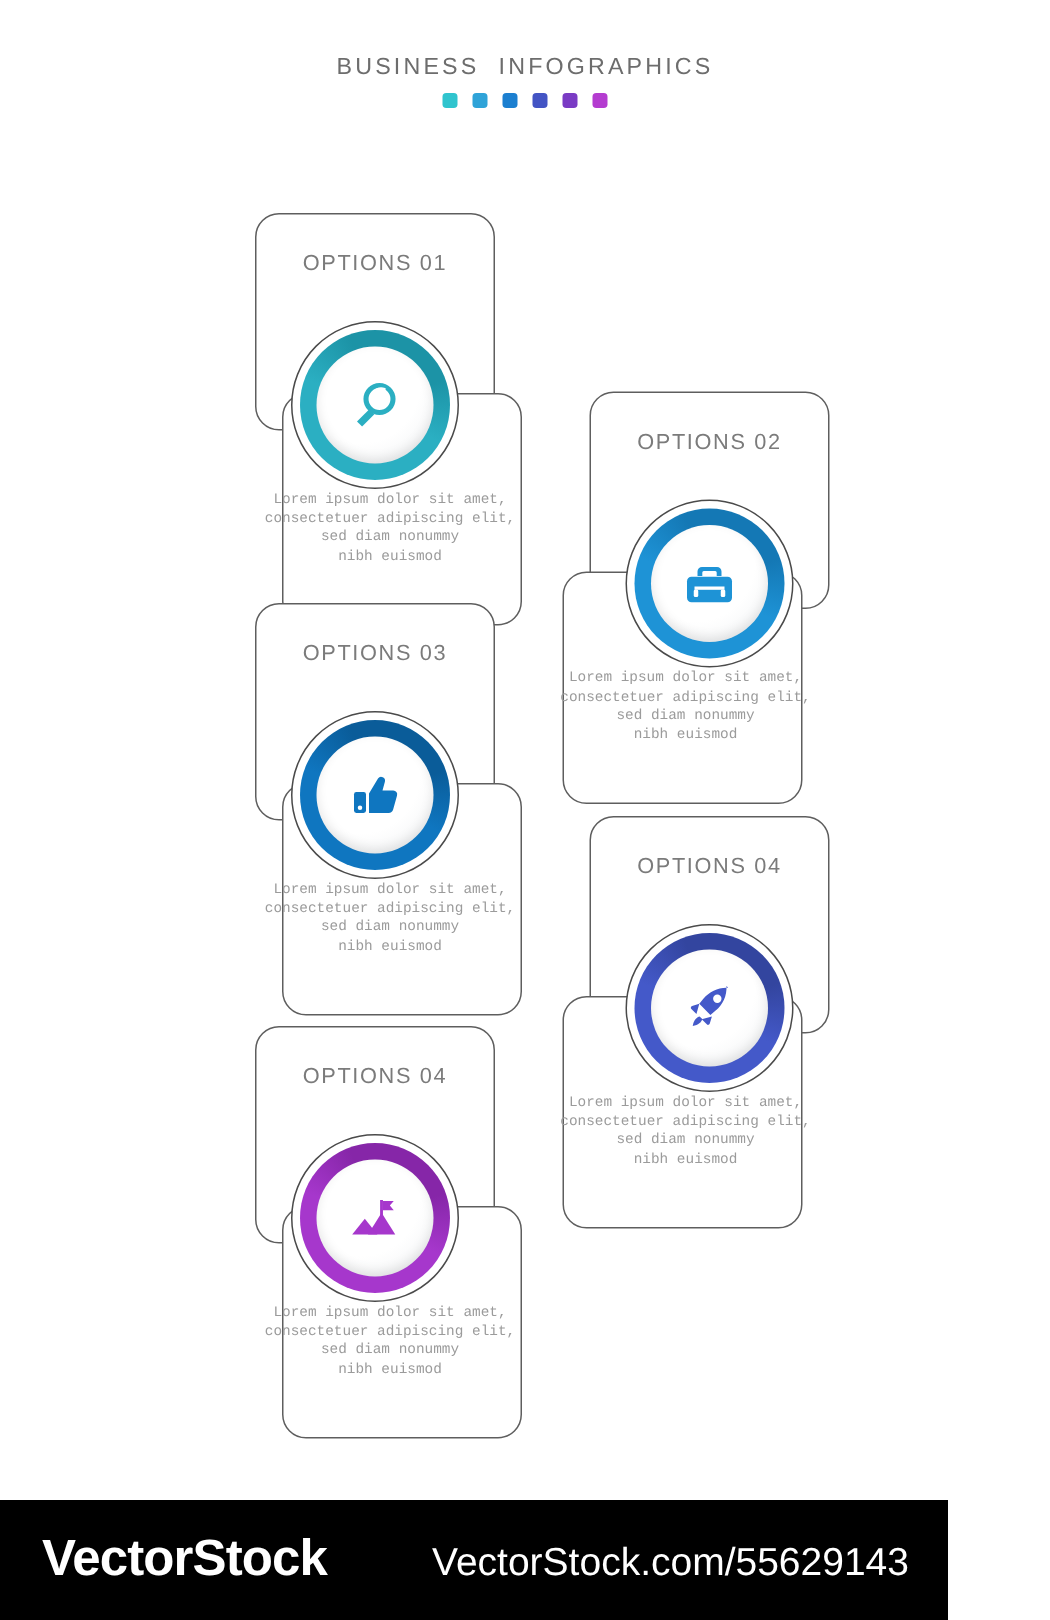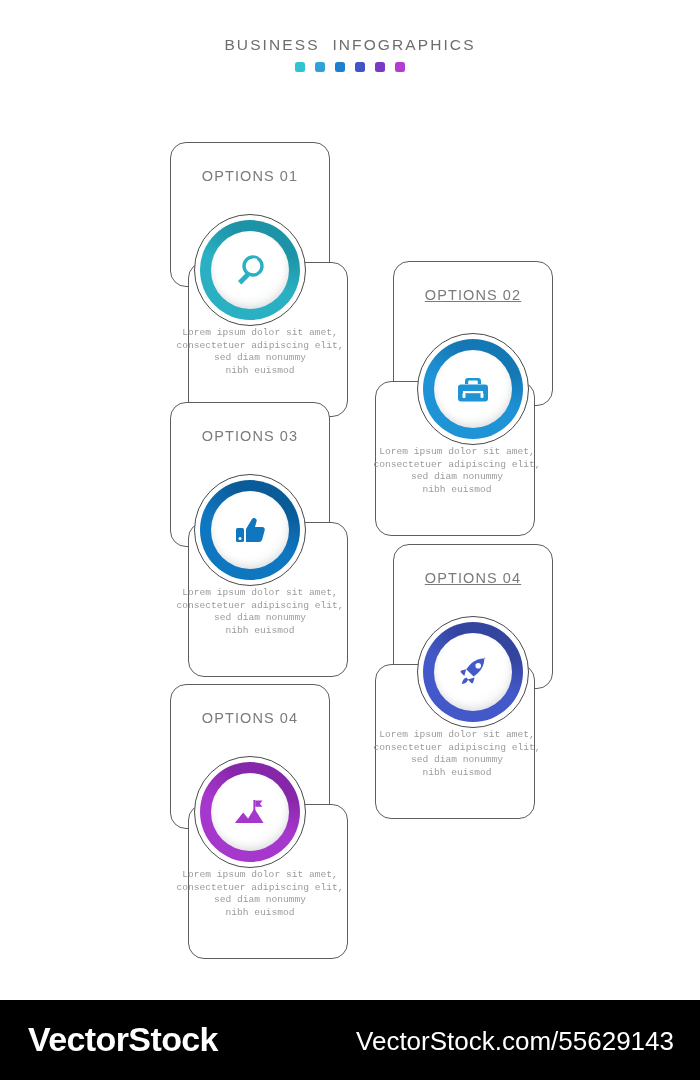--- a/index.html
+++ b/index.html
@@ -38,21 +38,21 @@
     width:160px;height:155px;left:18px;top:120px;
     border-radius:16px 16px 16px 16px;
   }
   .card.right .panel-top{left:18px;}
   .card.right .panel-bot{left:0;}
 
   .opt-label{
     position:absolute;top:26px;width:160px;left:0;text-align:center;
     font-size:14.5px;letter-spacing:1.1px;color:#7b7b7b;white-space:pre;
   }
-  .card.right .opt-label{left:18px;text-decoration:underline;}
+  .card.right .opt-label{left:18px;}
 
   .desc{
     position:absolute;top:185px;left:4px;width:172px;text-align:center;
     font-size:9.6px;line-height:12.6px;color:#9b9b9b;white-space:pre-line;font-family:Liberation Mono, monospace;
   }
   .card.right .desc{left:-4px;}
 
   
   .ring-wrap{
     position:absolute;left:24px;top:72px;width:112px;height:112px;
@@ -81,21 +81,21 @@
     box-shadow:inset 0 -3px 7px rgba(0,0,0,0.10);
   }
   .glyph{
     position:absolute;left:0;top:0;width:112px;height:112px;
     display:flex;align-items:center;justify-content:center;
   }
   .glyph svg{display:block;}
 
   
   .footer{
-    position:absolute;left:0;top:1000px;width:700px;height:80px;background:#000;
+    position:absolute;left:0;top:1000px;width:632px;height:80px;background:#000;
   }
   .vs-logo{
     position:absolute;left:28px;top:20px;
     font-size:34px;font-weight:700;color:#fff;letter-spacing:-0.6px;
     font-family:"Liberation Sans","DejaVu Sans",sans-serif;
   }
   .vs-url{
     position:absolute;right:26px;top:26px;
     font-size:26px;color:#fff;font-weight:400;
     font-family:"Liberation Sans","DejaVu Sans",sans-serif;

